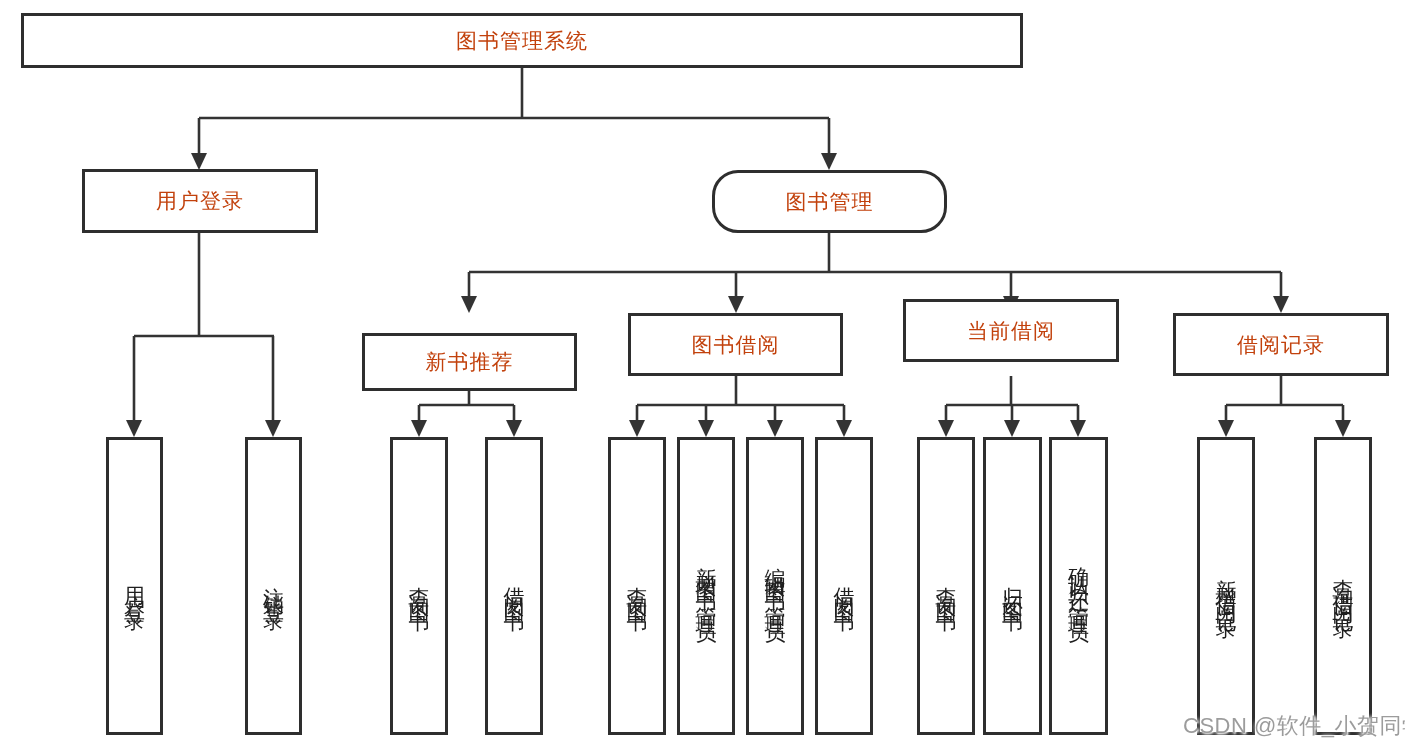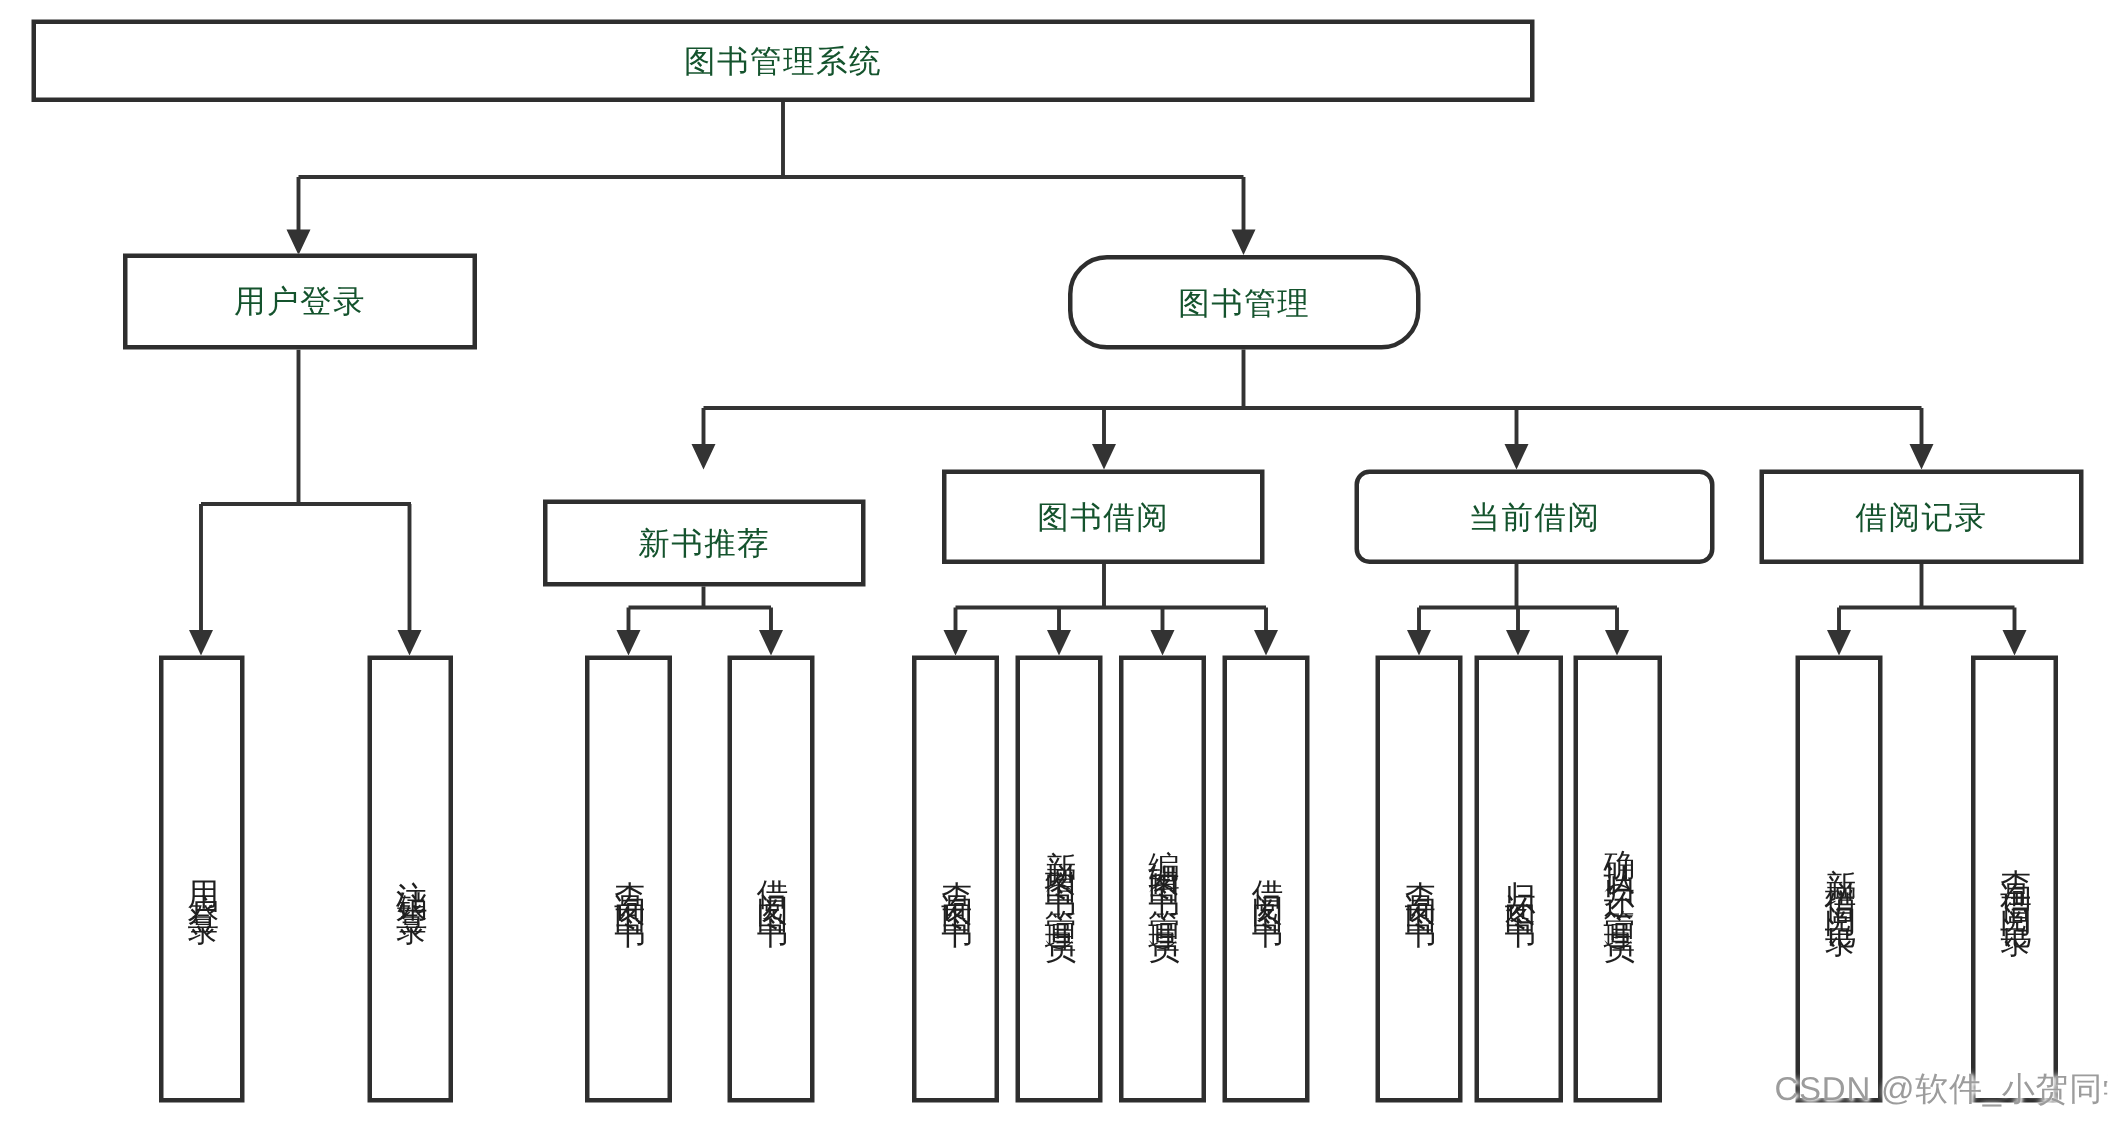--- a/index.html
+++ b/index.html
@@ -6,21 +6,21 @@
   .canvas{
     position:relative;width:1405px;height:747px;background:#ffffff;
     font-family:"Liberation Sans","DejaVu Sans",sans-serif;overflow:hidden;
   }
   .connectors{position:absolute;left:0;top:0;width:1405px;height:747px;}
   .node{
     position:absolute;box-sizing:border-box;border:3px solid #2e2e2e;background:#ffffff;
     display:flex;align-items:center;justify-content:center;
   }
   .node .hlabel{
-    font-size:21px;color:#14532d;letter-spacing:1px;white-space:nowrap;
+    font-size:21px;color:#c2410c;letter-spacing:1px;white-space:nowrap;
   }
   .node .vlabel{
     writing-mode:vertical-rl;text-orientation:mixed;
     font-size:21px;color:#1f1f1f;letter-spacing:8px;line-height:1.05;
   }
   .watermark{
     position:absolute;left:1183px;top:711px;font-size:22px;color:#9c9c9c;
     text-shadow:0 0 4px #ffffff,0 0 4px #ffffff,1px 1px 2px #ffffff;
     white-space:nowrap;letter-spacing:0.5px;
   }
@@ -106,21 +106,21 @@
   <div class="node" style="left:712px;top:170px;width:235px;height:63px;border-radius:26px;">
     <span class="hlabel">图书管理</span>
   </div>
 
   <div class="node" style="left:362px;top:313px;width:215px;height:58px;margin-top:20px;">
     <span class="hlabel">新书推荐</span>
   </div>
   <div class="node" style="left:628px;top:313px;width:215px;height:63px;">
     <span class="hlabel">图书借阅</span>
   </div>
-  <div class="node" style="left:903px;top:313px;width:240px;height:63px;border-radius:10px;">
+  <div class="node" style="left:903px;top:299px;width:216px;height:63px;">
     <span class="hlabel">当前借阅</span>
   </div>
   <div class="node" style="left:1173px;top:313px;width:216px;height:63px;">
     <span class="hlabel">借阅记录</span>
   </div>
 
   <div class="node" style="left:106px;top:437px;width:57px;height:298px;">
     <span class="vlabel">用户登录</span>
   </div>
   <div class="node" style="left:245px;top:437px;width:57px;height:298px;">

